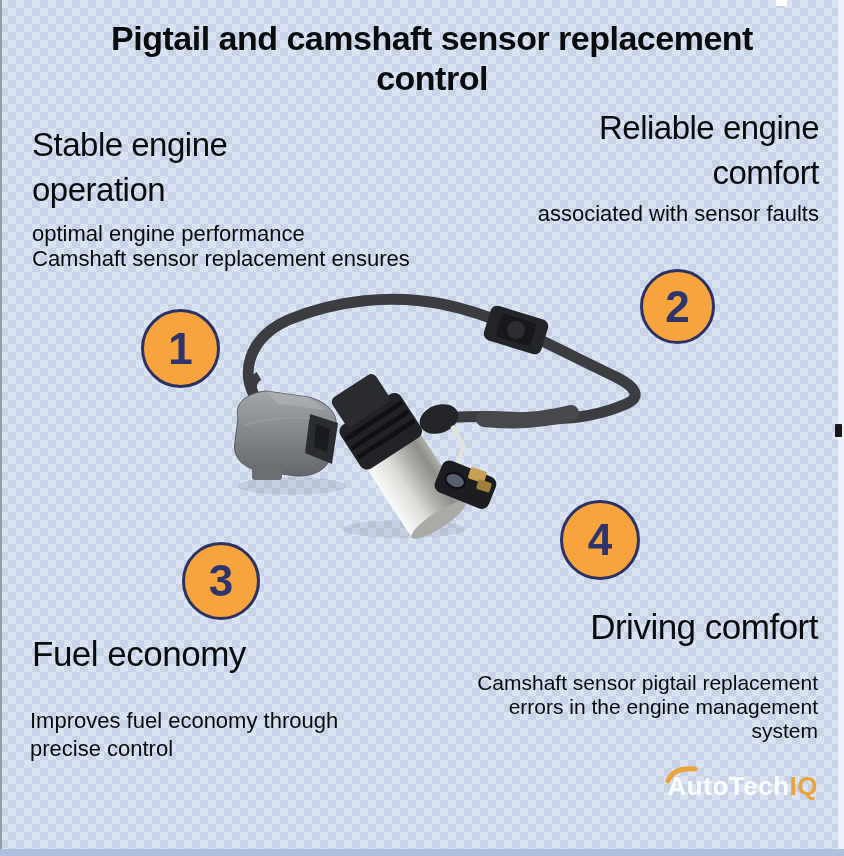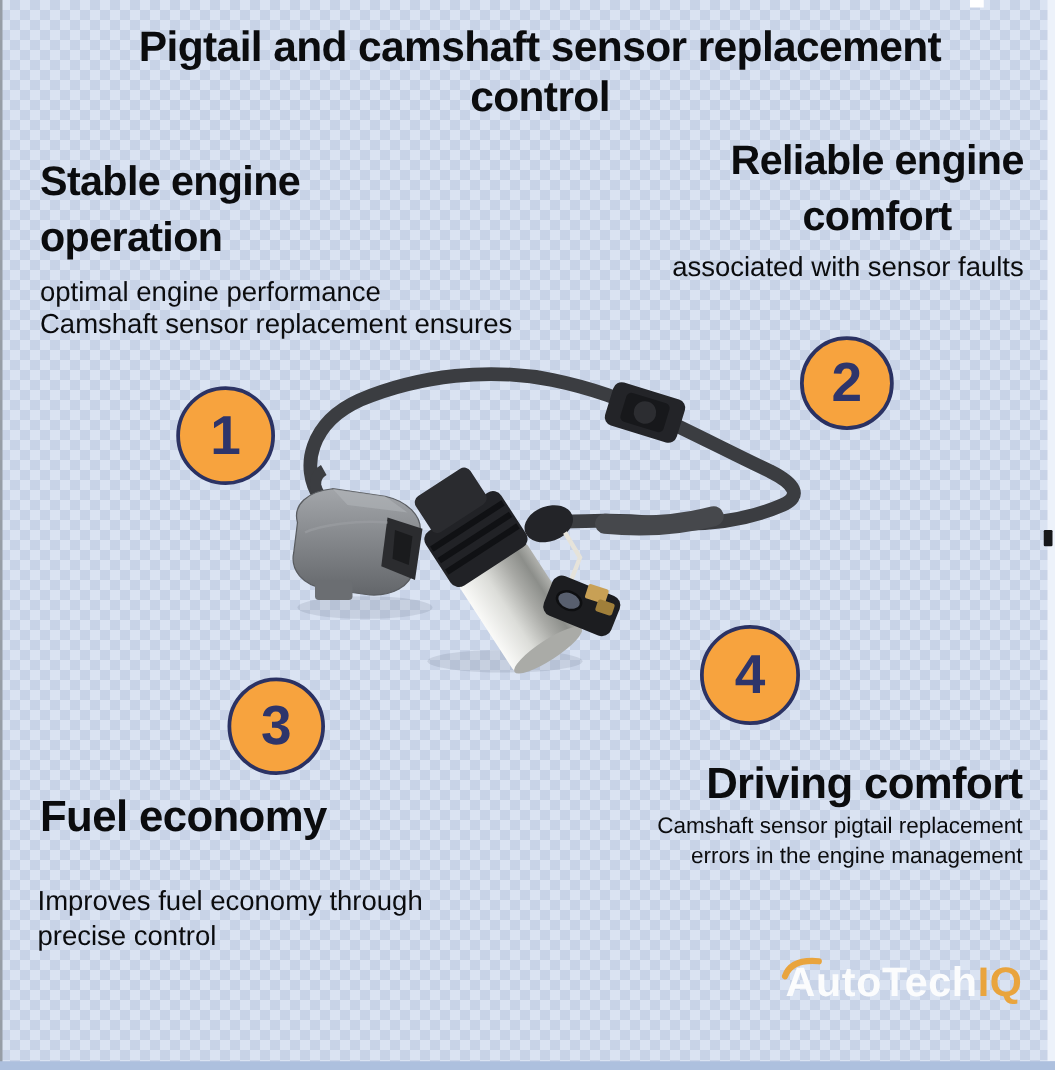--- a/index.html
+++ b/index.html
@@ -19,54 +19,54 @@
   .notch-top{position:absolute;left:776px;top:0;width:11px;height:6px;background:#ffffff;}
   .mark-right{position:absolute;left:835px;top:424px;width:7px;height:13px;background:#16171a;border-radius:1px;}
 
   .title{
     position:absolute;left:20px;right:0;top:18px;
     text-align:center;font-weight:bold;font-size:34px;line-height:40px;
     letter-spacing:-0.5px;margin:0;
   }
   .title span{display:block;}
 
-  .heading{font-weight:bold;font-size:33px;line-height:45px;letter-spacing:-0.5px;}
+  .heading{font-weight:normal;font-size:33px;line-height:45px;letter-spacing:-0.5px;}
   .heading span{display:block;}
   .desc{font-size:22px;line-height:25px;}
   .desc span{display:block;}
 
   .stable-heading{position:absolute;left:32px;top:122px;}
   .stable-desc{position:absolute;left:32px;top:221px;}
 
-  .reliable-heading{position:absolute;right:25px;top:105px;text-align:center;}
+  .reliable-heading{position:absolute;right:25px;top:105px;text-align:right;}
   .reliable-desc{position:absolute;right:25px;top:201px;text-align:right;line-height:26px;}
 
   .fuel-heading{position:absolute;left:32px;top:631px;font-size:35px;}
   .fuel-desc{position:absolute;left:30px;top:707px;line-height:28px;}
 
   .comfort-heading{position:absolute;right:26px;top:604px;font-size:35px;}
-  .comfort-desc{position:absolute;right:26px;top:648px;text-align:right;line-height:24px;font-size:18px;}
+  .comfort-desc{position:absolute;right:26px;top:671px;text-align:right;line-height:24px;font-size:21px;}
 
   .badge{
     position:absolute;border-radius:50%;
     background:#f7a33e;border:3px solid #2b3263;
     display:flex;align-items:center;justify-content:center;
     font-weight:bold;font-size:44px;color:#2e356b;
     box-sizing:border-box;
   }
   .badge-1{left:141px;top:309px;width:79px;height:79px;}
   .badge-2{left:640px;top:269px;width:75px;height:75px;}
   .badge-3{left:182px;top:542px;width:78px;height:78px;}
   .badge-4{left:560px;top:500px;width:80px;height:80px;}
 
   .photo{position:absolute;left:226px;top:276px;width:432px;height:270px;}
 
   .logo{
     position:absolute;right:26px;top:768px;height:36px;
-    font-weight:bold;font-size:33px;letter-spacing:0.5px;
+    font-weight:bold;font-size:26px;letter-spacing:0.5px;
     display:flex;align-items:center;text-align:center;
   }
   .logo .swoosh{position:relative;width:0;height:0;}
   .logo .swoosh svg{position:absolute;left:-3px;top:-22px;}
   .logo .white{color:#fbfcfd;}
   .logo .orange{color:#e9a43d;}
 </style>
 </head>
 <body>
 
@@ -101,20 +101,21 @@
     <span>Improves fuel economy through</span>
     <span>precise control</span>
   </div>
 
   <div class="heading comfort-heading">
     <span>Driving comfort</span>
   </div>
   <div class="desc comfort-desc">
     <span>Camshaft sensor pigtail replacement</span>
     <span>errors in the engine management</span>
+    <span>system</span>
   </div>
 
   <div class="badge badge-1">
     <span>1</span>
   </div>
   <div class="badge badge-2">
     <span>2</span>
   </div>
   <div class="badge badge-3">
     <span>3</span>

